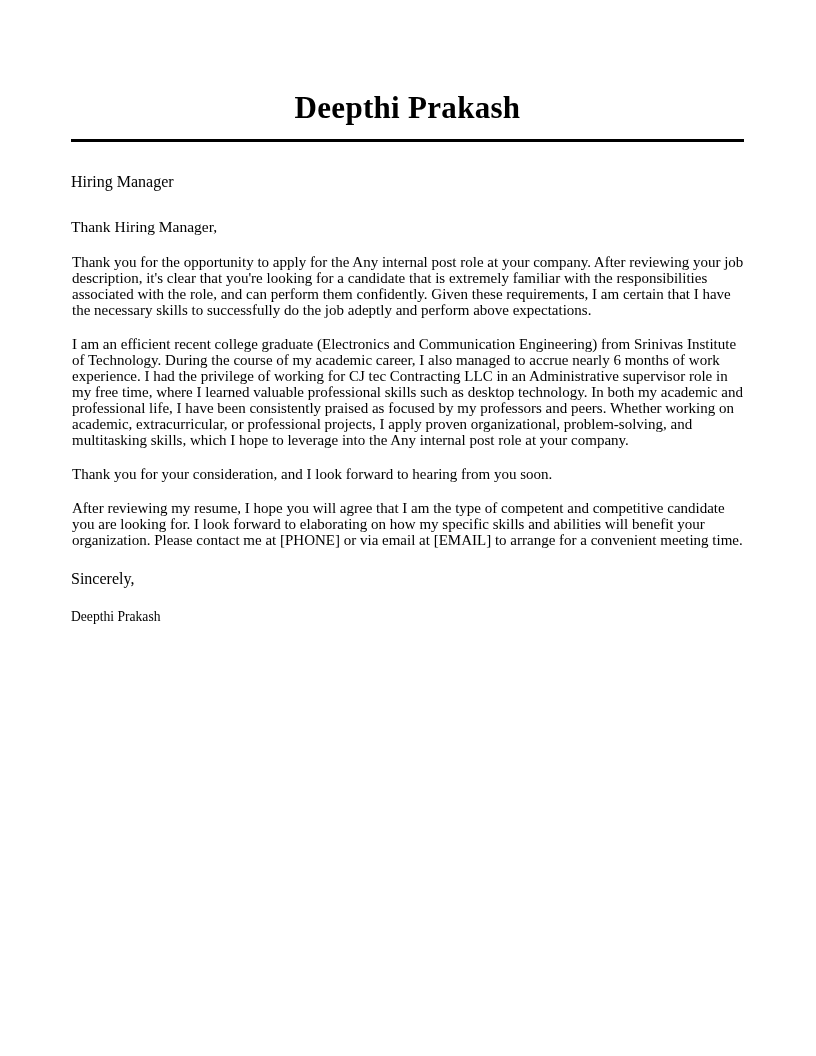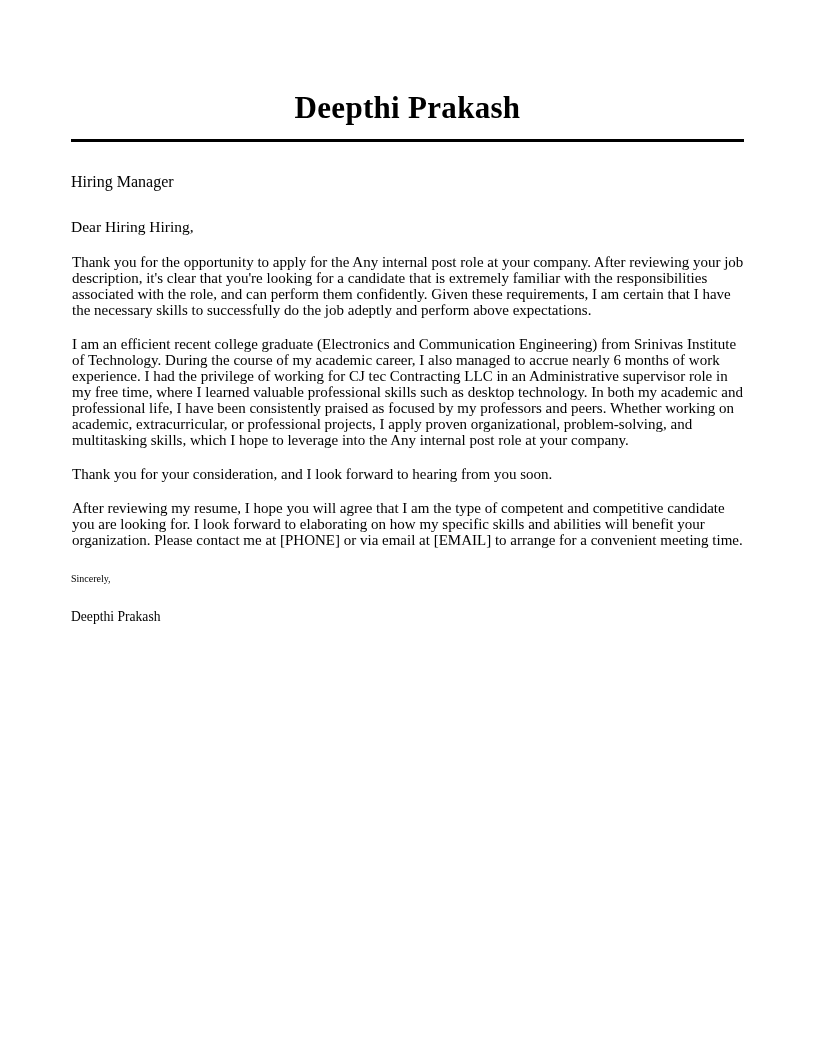--- a/index.html
+++ b/index.html
@@ -75,21 +75,21 @@
 
   .body-paragraph {
     font-size: 15px;
     line-height: 16px;
     margin: 1px;
     padding-top: 17px;
     text-align: left;
   }
 
   .closing-line {
-    font-size: 10px;
+    font-size: 16px;
     line-height: 15.6px;
     margin: 0;
     padding-top: 22px;
     font-family: Liberation Serif, serif;
   }
 
   .signature-line {
     font-size: 13.6px;
     line-height: 15.6px;
     margin: 0;
@@ -103,21 +103,21 @@
 
   <div id="letter-header">
     <h1 id="page-title">Deepthi Prakash</h1>
     <div id="title-rule"></div>
   </div>
 
   <div id="letter-body">
 
     <p class="recipient-line">Hiring Manager</p>
 
-    <p class="salutation-line">Dear Hiring Hiring,</p>
+    <p class="salutation-line">Thank Hiring Manager,</p>
 
     <p class="body-paragraph">Thank you for the opportunity to apply for the Any internal post role at your company. After reviewing your job description, it's clear that you're looking for a candidate that is extremely familiar with the responsibilities associated with the role, and can perform them confidently. Given these requirements, I am certain that I have the necessary skills to successfully do the job adeptly and perform above expectations.</p>
 
     <p class="body-paragraph">I am an efficient recent college graduate (Electronics and Communication Engineering) from Srinivas Institute of Technology. During the course of my academic career, I also managed to accrue nearly 6 months of work experience. I had the privilege of working for CJ tec Contracting LLC in an Administrative supervisor role in my free time, where I learned valuable professional skills such as desktop technology. In both my academic and professional life, I have been consistently praised as focused by my professors and peers. Whether working on academic, extracurricular, or professional projects, I apply proven organizational, problem-solving, and multitasking skills, which I hope to leverage into the Any internal post role at your company.</p>
 
     <p class="body-paragraph">Thank you for your consideration, and I look forward to hearing from you soon.</p>
 
     <p class="body-paragraph">After reviewing my resume, I hope you will agree that I am the type of competent and competitive candidate you are looking for. I look forward to elaborating on how my specific skills and abilities will benefit your organization. Please contact me at [PHONE] or via email at [EMAIL] to arrange for a convenient meeting time.</p>
 
     <p class="closing-line">Sincerely,</p>

